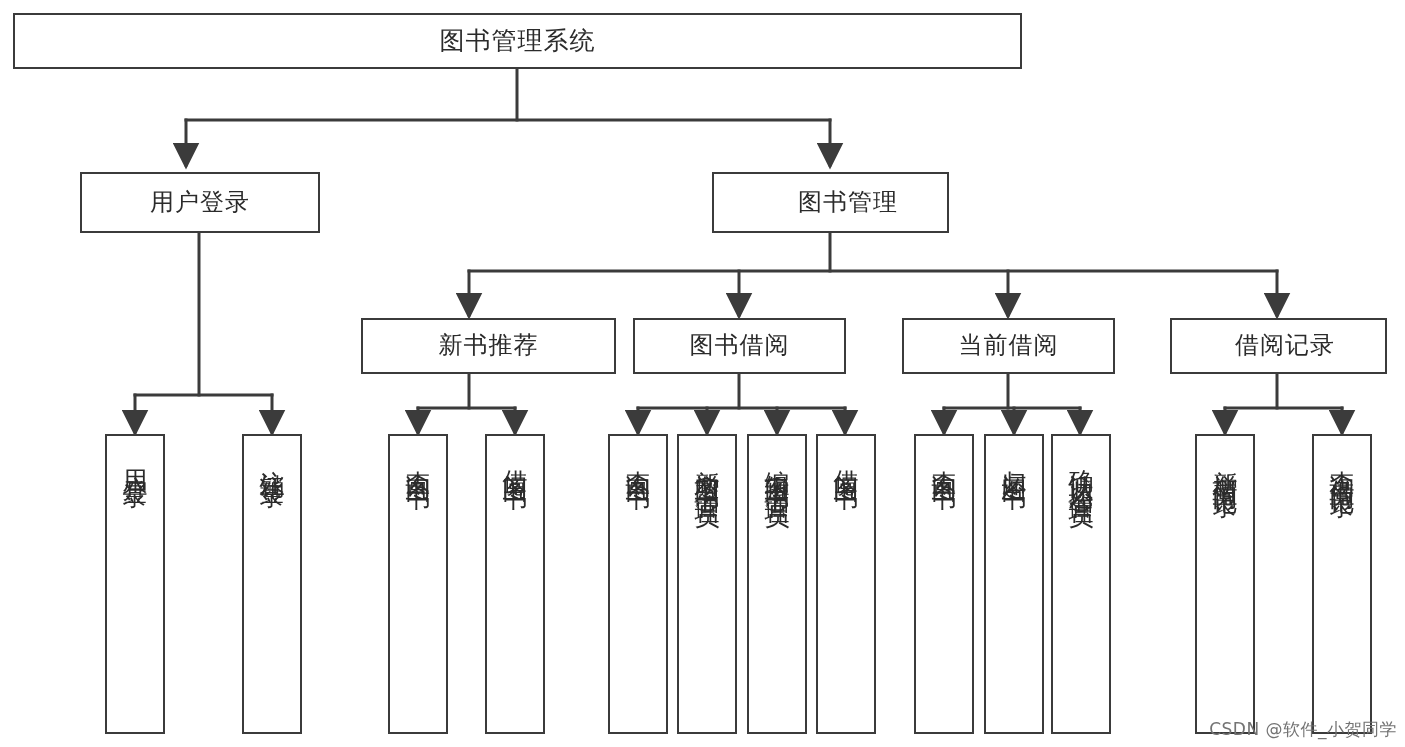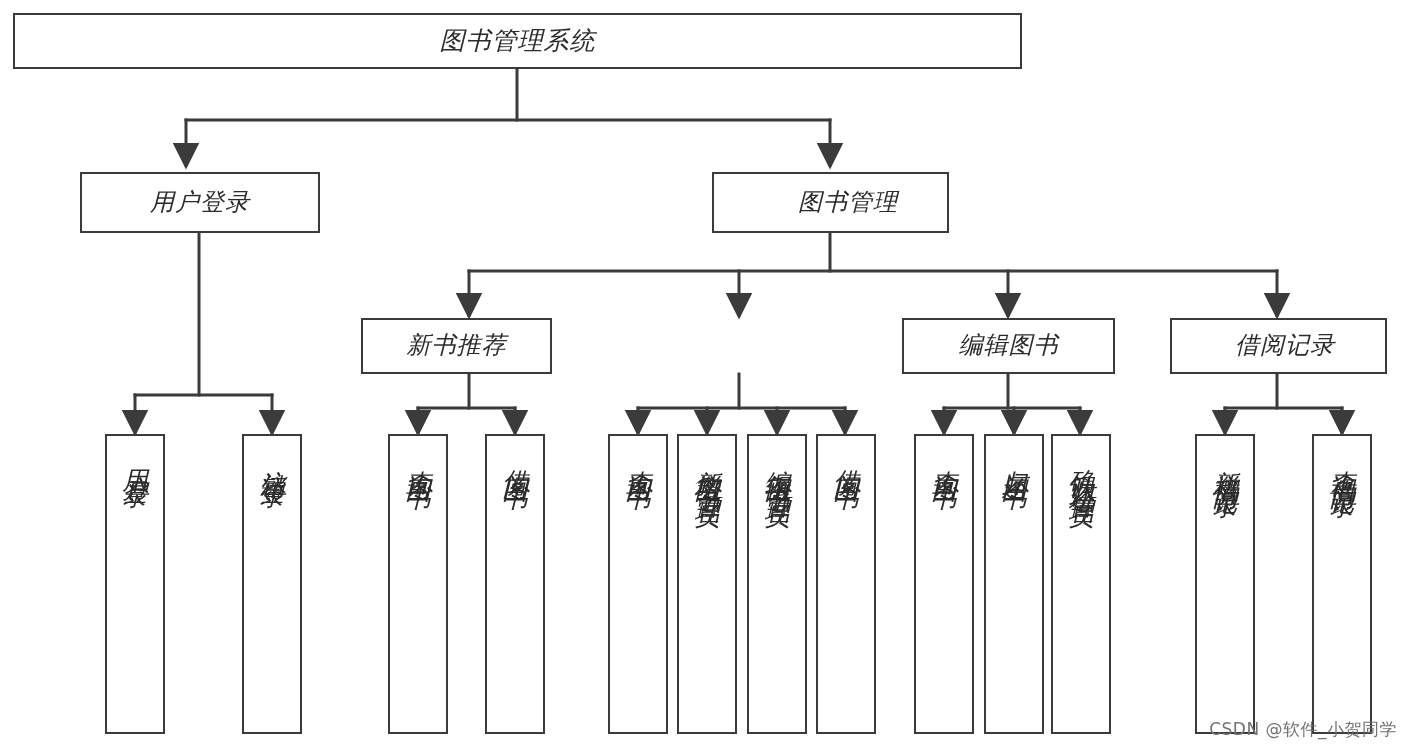--- a/index.html
+++ b/index.html
@@ -34,21 +34,20 @@
     display: flex;
     align-items: center;
     justify-content: center;
     color: #2b2b2b;
   }
   .node .label {
     font-size: 24px;
     line-height: 1.15;
     letter-spacing: 1px;
     white-space: nowrap;
-    font-style: italic;
   }
   .node.root .label { font-size: 25px; }
   .node.vertical {
     align-items: flex-start;
     padding-top: 14px;
   }
   .node.vertical .label {
     writing-mode: vertical-rl;
     text-orientation: upright;
     font-size: 25px;
@@ -125,25 +124,28 @@
     <span class="label">图书管理系统</span>
   </div>
 
   <div class="node" style="left:80px; top:172px; width:240px; height:61px;">
     <span class="label">用户登录</span>
   </div>
   <div class="node" style="left:712px; top:172px; width:237px; height:61px;padding-left:35px;">
     <span class="label">图书管理</span>
   </div>
 
-  <div class="node" style="left:361px; top:318px; width:191px; height:56px;">
+  <div class="node" style="left:361px; top:318px; width:255px; height:56px;">
     <span class="label">新书推荐</span>
   </div>
+  <div class="node" style="left:633px; top:318px; width:213px; height:56px;">
+    <span class="label">图书借阅</span>
+  </div>
   <div class="node" style="left:902px; top:318px; width:213px; height:56px;">
-    <span class="label">编辑图书</span>
+    <span class="label">当前借阅</span>
   </div>
   <div class="node" style="left:1170px; top:318px; width:217px; height:56px;padding-left:13px;">
     <span class="label">借阅记录</span>
   </div>
 
   <div class="node vertical" style="left:105px; top:434px; width:60px; height:300px;">
     <span class="label">用户登录</span>
   </div>
   <div class="node vertical" style="left:242px; top:434px; width:60px; height:300px;">
     <span class="label">注销登录</span>

